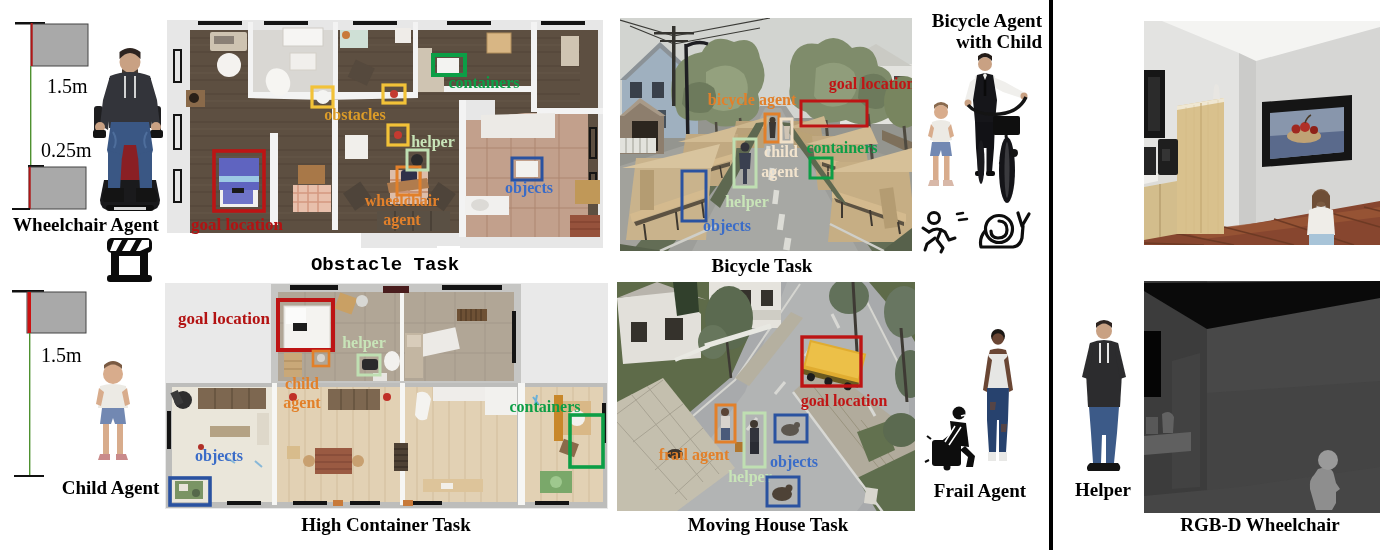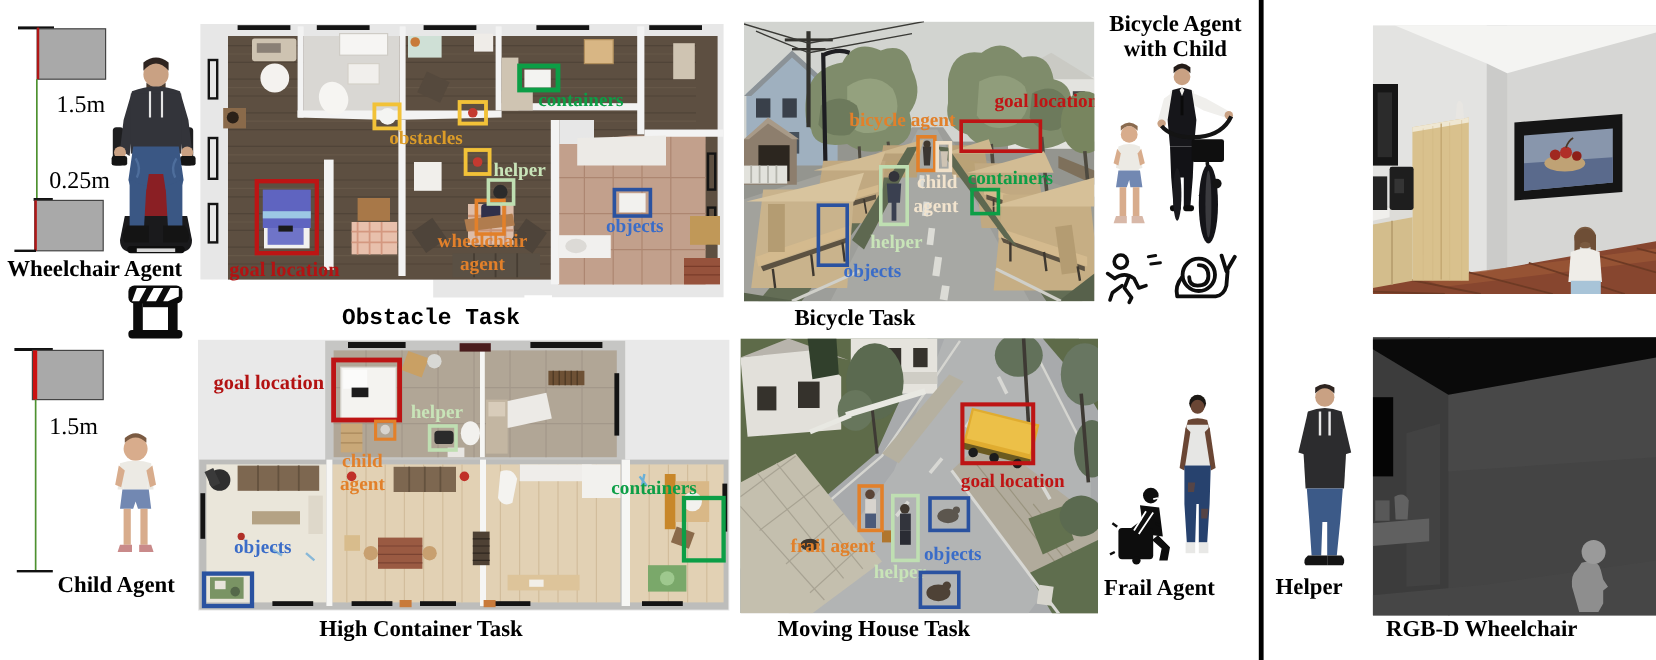--- a/index.html
+++ b/index.html
@@ -1,18 +1,18 @@
 <!DOCTYPE html>
 <html><head>
 <meta charset="utf-8">
 <style>
   html,body{margin:0;padding:0;}
   body{width:1380px;height:550px;background:#ffffff;font-family:"Liberation Serif",serif;overflow:hidden;position:relative;}
   .abs{position:absolute;}
-  .cap{font-weight:bold;color:#000;text-align:left;font-family:"Liberation Serif",serif;font-size:19px;}
+  .cap{font-weight:bold;color:#000;text-align:center;font-family:"Liberation Serif",serif;font-size:19px;}
 </style>
 </head>
 <body>
 
 <div class="abs" style="left:0;top:0;width:170px;height:391px;">
 <svg width="170" height="550" viewBox="0 0 170 550" xmlns="http://www.w3.org/2000/svg">
 
 <rect x="15" y="22" width="30" height="2.5" fill="#111"></rect>
 
 <rect x="31" y="24" width="57" height="42" fill="#a9a9a9" stroke="#444" stroke-width="1"></rect>
@@ -820,21 +820,21 @@
 <rect x="158" y="133" width="32" height="27" fill="none" stroke="#2a52a0" stroke-width="3"></rect>
 
 <text x="177" y="185" font-size="16" font-weight="bold" fill="#3a6cc8" text-anchor="middle" font-family="Liberation Serif,serif">objects</text>
 
 <rect x="150" y="195" width="32" height="29" fill="none" stroke="#2a52a0" stroke-width="3"></rect>
 </svg>
 </div>
 
 <div class="abs cap" style="left:648px;top:514px;width:240px;">Moving House Task</div>
 
-<div class="abs cap" style="left:917px;top:10px;width:125px;font-size:19px;text-align:center;line-height:1.12;">Bicycle Agent with&nbsp;Child</div>
+<div class="abs cap" style="left:917px;top:10px;width:125px;font-size:19px;text-align:right;line-height:1.12;">Bicycle Agent with&nbsp;Child</div>
 
 <div class="abs" style="left:915px;top:0;width:133px;height:550px;">
 <svg width="133" height="550" viewBox="0 0 133 550" xmlns="http://www.w3.org/2000/svg">
 
 <circle cx="70" cy="64" r="7" fill="#c9a183"></circle>
 <path d="M63 61 Q70 53 77 61 L77 56 Q70 50 63 56 Z" fill="#241c18"></path>
 
 <path d="M60 76 Q70 71 80 76 L80 84 L60 84 Z" fill="#f0efec"></path>
 
 <path d="M62 77 L55 82 L50 100 L56 103 L63 88 Z" fill="#f0efec"></path>

